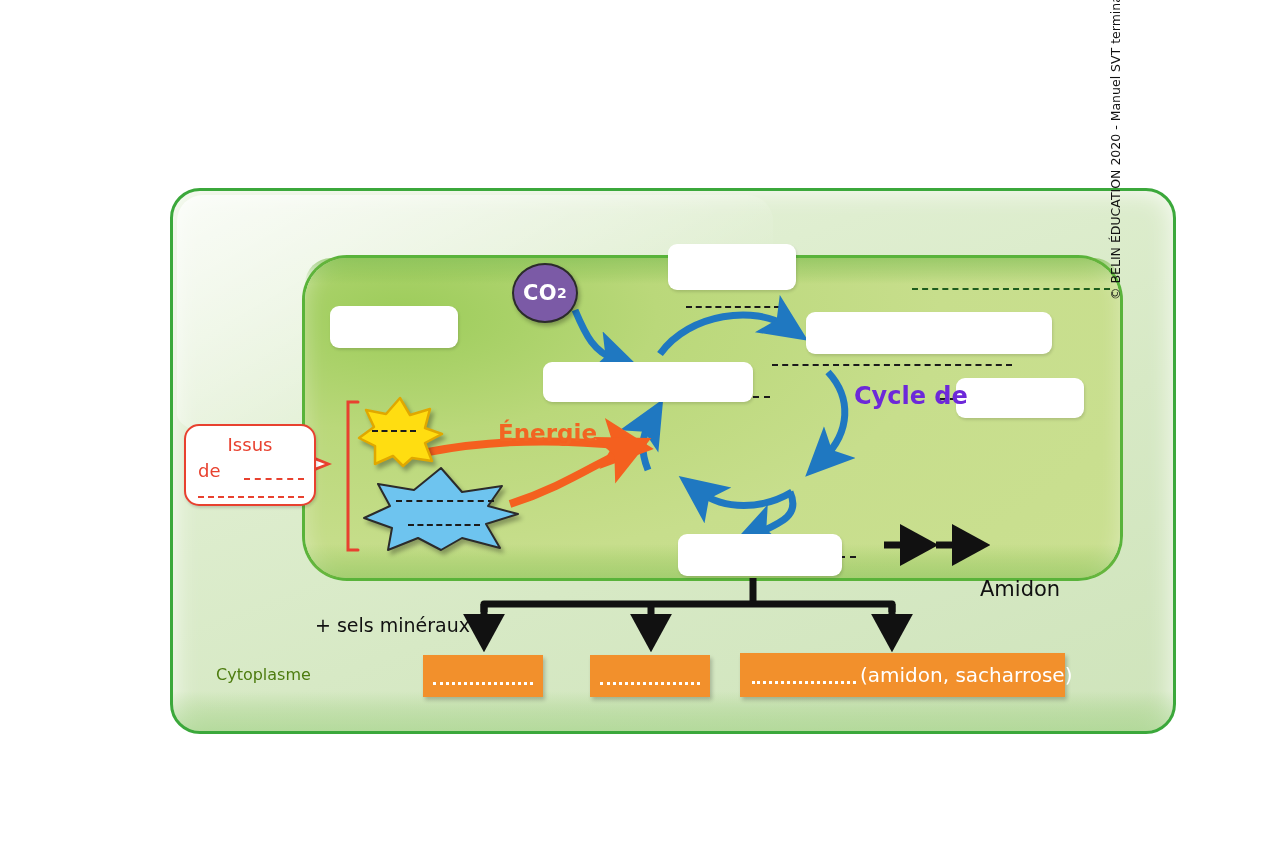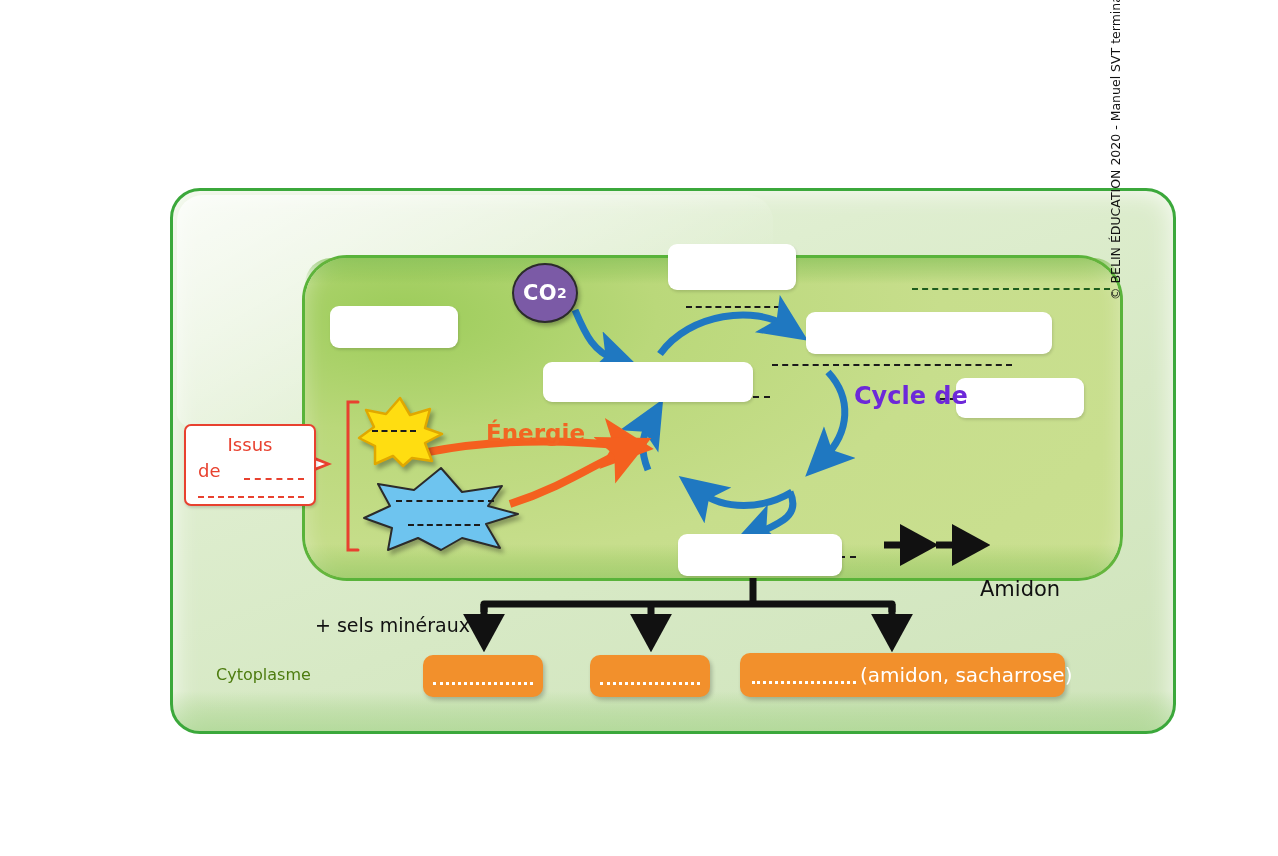--- a/index.html
+++ b/index.html
@@ -69,30 +69,30 @@
 
   
   .lbl{position:absolute;white-space:nowrap;}
   .energie{color:#f26522;font-size:23px;font-weight:bold;}
   .cycle-de{color:#6d28d9;font-size:24px;font-weight:bold;}
   .amidon{color:#111;font-size:21px;}
   .sels{color:#111;font-size:19px;}
   .cyto{color:#4d7c0f;font-size:16px;}
 
   
-  .obox{position:absolute;background:#f2902c;border-radius:10px;
+  .obox{position:absolute;background:#f2902c;border-radius:0;
         box-shadow:2px 3px 4px rgba(0,0,0,.22);
         display:flex;align-items:center;}
   .obox .ofill{flex:0 0 auto;border-bottom:3px dotted #ffffff;height:14px;}
   .obox .otxt{color:#ffffff;font-size:20px;white-space:nowrap;margin-left:4px;}
 
   
   .callout{
     position:absolute;left:184px;top:424px;width:128px;height:78px;
-    background:#ffffff;border:2px solid #e8412f;border-radius:7px;
+    background:#ffffff;border:2px solid #e8412f;border-radius:15px;
     box-shadow:1px 2px 3px rgba(0,0,0,.15);
   }
   .callout .c1{position:absolute;left:0;top:8px;width:100%;text-align:center;
                color:#e8412f;font-size:18px;}
   .callout .c2{position:absolute;left:12px;top:34px;color:#e8412f;font-size:18px;}
   .callout .cl1{position:absolute;left:58px;top:52px;width:60px;border-top:2px dashed #e8412f;}
   .callout .cl2{position:absolute;left:12px;top:70px;width:106px;border-top:2px dashed #e8412f;}
   .callout-tail{position:absolute;left:310px;top:455px;width:0;height:0;
                 border-top:9px solid transparent;border-bottom:9px solid transparent;
                 border-left:22px solid #e8412f;}
@@ -188,21 +188,21 @@
   <div class="wbox" style="left:330px;top:306px;width:128px;height:42px;"></div>
 
   <div class="wbox" style="left:806px;top:312px;width:246px;height:42px;"></div>
 
   <div class="wbox" style="left:543px;top:362px;width:210px;height:40px;"></div>
 
   <div class="wbox" style="left:956px;top:378px;width:128px;height:40px;"></div>
 
   <div class="wbox" style="left:678px;top:534px;width:164px;height:42px;"></div>
 
-  <div class="lbl energie" style="left:486px;top:420px;">Énergie</div>
+  <div class="lbl energie" style="left:498px;top:420px;">Énergie</div>
 
   <div class="lbl cycle-de" style="left:854px;top:382px;">Cycle de</div>
 
   <div class="lbl amidon" style="left:980px;top:533px;margin-top:44px;">Amidon</div>
 
   <div class="lbl sels" style="left:315px;top:614px;">+ sels minéraux</div>
 
   <div class="lbl cyto" style="left:216px;top:665px;">Cytoplasme</div>
 
   <div class="obox" style="left:423px;top:655px;width:120px;height:42px;">

